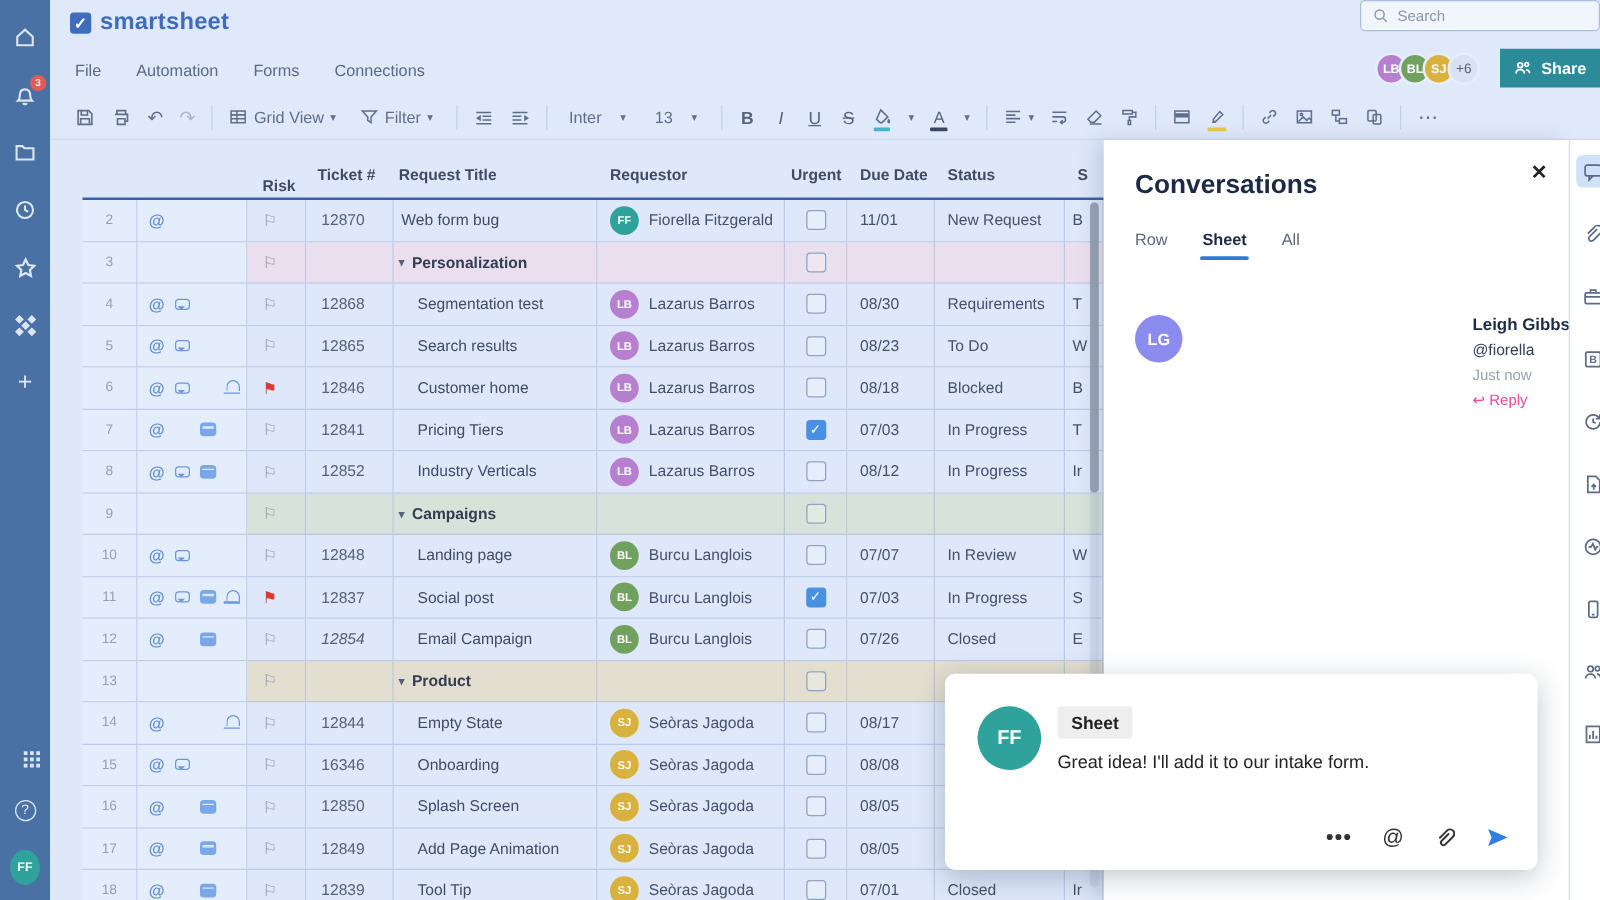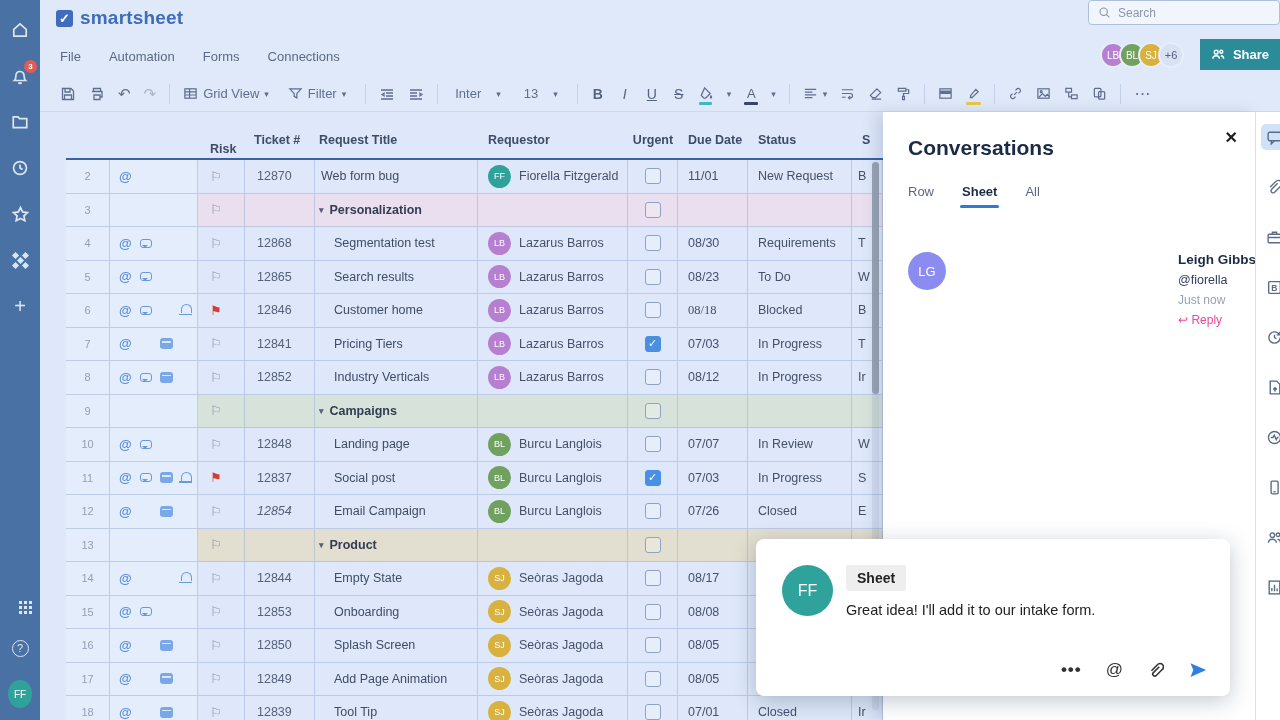--- a/index.html
+++ b/index.html
@@ -14,21 +14,21 @@
   .sb-ic svg { stroke:#dce6f3; fill:none; stroke-width:1.5; }
   .sb-badge { position:absolute; top:-4px; right:-5px; background:#e25c55; color:#fff; font-size:8px; font-weight:bold;
               width:13px; height:13px; border-radius:50%; display:flex; align-items:center; justify-content:center; }
   .sb-spacer { flex:1; }
   .dots9 { width:3px; height:3px; background:#dce6f3;
            box-shadow:5px 0 0 #dce6f3,10px 0 0 #dce6f3,0 5px 0 #dce6f3,5px 5px 0 #dce6f3,10px 5px 0 #dce6f3,0 10px 0 #dce6f3,5px 10px 0 #dce6f3,10px 10px 0 #dce6f3; }
   .diamond4 { width:5px; height:5px; background:#dce6f3; transform:rotate(45deg);
               box-shadow:-7px 0 0 #dce6f3, 7px 0 0 #dce6f3, 0 -7px 0 #dce6f3, 0 7px 0 #dce6f3; }
   .help-circ { width:17px; height:17px; border:1.5px solid #dce6f3; border-radius:50%; font-size:11px;
                display:flex; align-items:center; justify-content:center; }
-  .avatar { border-radius:50%; color:#fff; font-weight:normal; display:flex; align-items:center; justify-content:center; }
+  .avatar { border-radius:50%; color:#fff; font-weight:bold; display:flex; align-items:center; justify-content:center; }
 
   
   #logo-bar { position:absolute; left:40px; top:0; width:1240px; height:36px; background:#dfe9f9; display:flex; align-items:center; padding-left:16px; }
   #logo { display:flex; align-items:center; gap:7px; }
   #logo-mark { width:17px; height:17px; background:#3f6dbb; border-radius:3px; color:#fff; font-size:13px; font-weight:bold;
                display:flex; align-items:center; justify-content:center; }
   #logo-text { font-size:19px; font-weight:bold; color:#3f6dbb; letter-spacing:.2px; }
 
   #search-box { position:absolute; left:1088px; top:0; width:192px; height:25px; background:rgba(255,255,255,.55);
                 border:1px solid #aebedd; border-radius:4px; display:flex; align-items:center; gap:7px; padding-left:9px; z-index:5; }
@@ -500,21 +500,21 @@
           </div>
           <div class="c ticket" style="width: 70px;">12846</div>
           <div class="c title indent" style="width: 163px;">Customer home</div>
           <div class="c req" style="width: 150px;">
             <div class="avatar req-av" style="background: rgb(183, 127, 208);">LB</div>
             <div>Lazarus Barros</div>
           </div>
           <div class="c urgent" style="width: 50px;">
             <div class="chk"></div>
           </div>
-          <div class="c due" style="width: 70px; font-family: Liberation Serif, serif;">08/18</div>
+          <div class="c due" style="width: 70px;">08/18</div>
           <div class="c status" style="width: 104px;">Blocked</div>
           <div class="c extra" style="width: 31px;">B</div>
         </div>
         <div class="g-row">
           <div class="c colA rownum" style="width: 44px;">7</div>
           <div class="c colA icons-cell" style="width: 88px;">
             <div class="slot">
               <div class="i-at">@</div>
             </div>
             <div class="slot"></div>
@@ -735,21 +735,21 @@
             </div>
             <div class="slot">
               <div class="i-comment"></div>
             </div>
             <div class="slot"></div>
             <div class="slot"></div>
           </div>
           <div class="c" style="width: 47px;">
             <div class="flag gray">⚐</div>
           </div>
-          <div class="c ticket" style="width: 70px;">12853</div>
+          <div class="c ticket" style="width: 70px;">16346</div>
           <div class="c title indent" style="width: 163px;">Onboarding</div>
           <div class="c req" style="width: 150px;">
             <div class="avatar req-av" style="background: rgb(217, 177, 63);">SJ</div>
             <div>Seòras Jagoda</div>
           </div>
           <div class="c urgent" style="width: 50px;">
             <div class="chk"></div>
           </div>
           <div class="c due" style="width: 70px;">08/08</div>
           <div class="c status" style="width: 104px;"></div>

